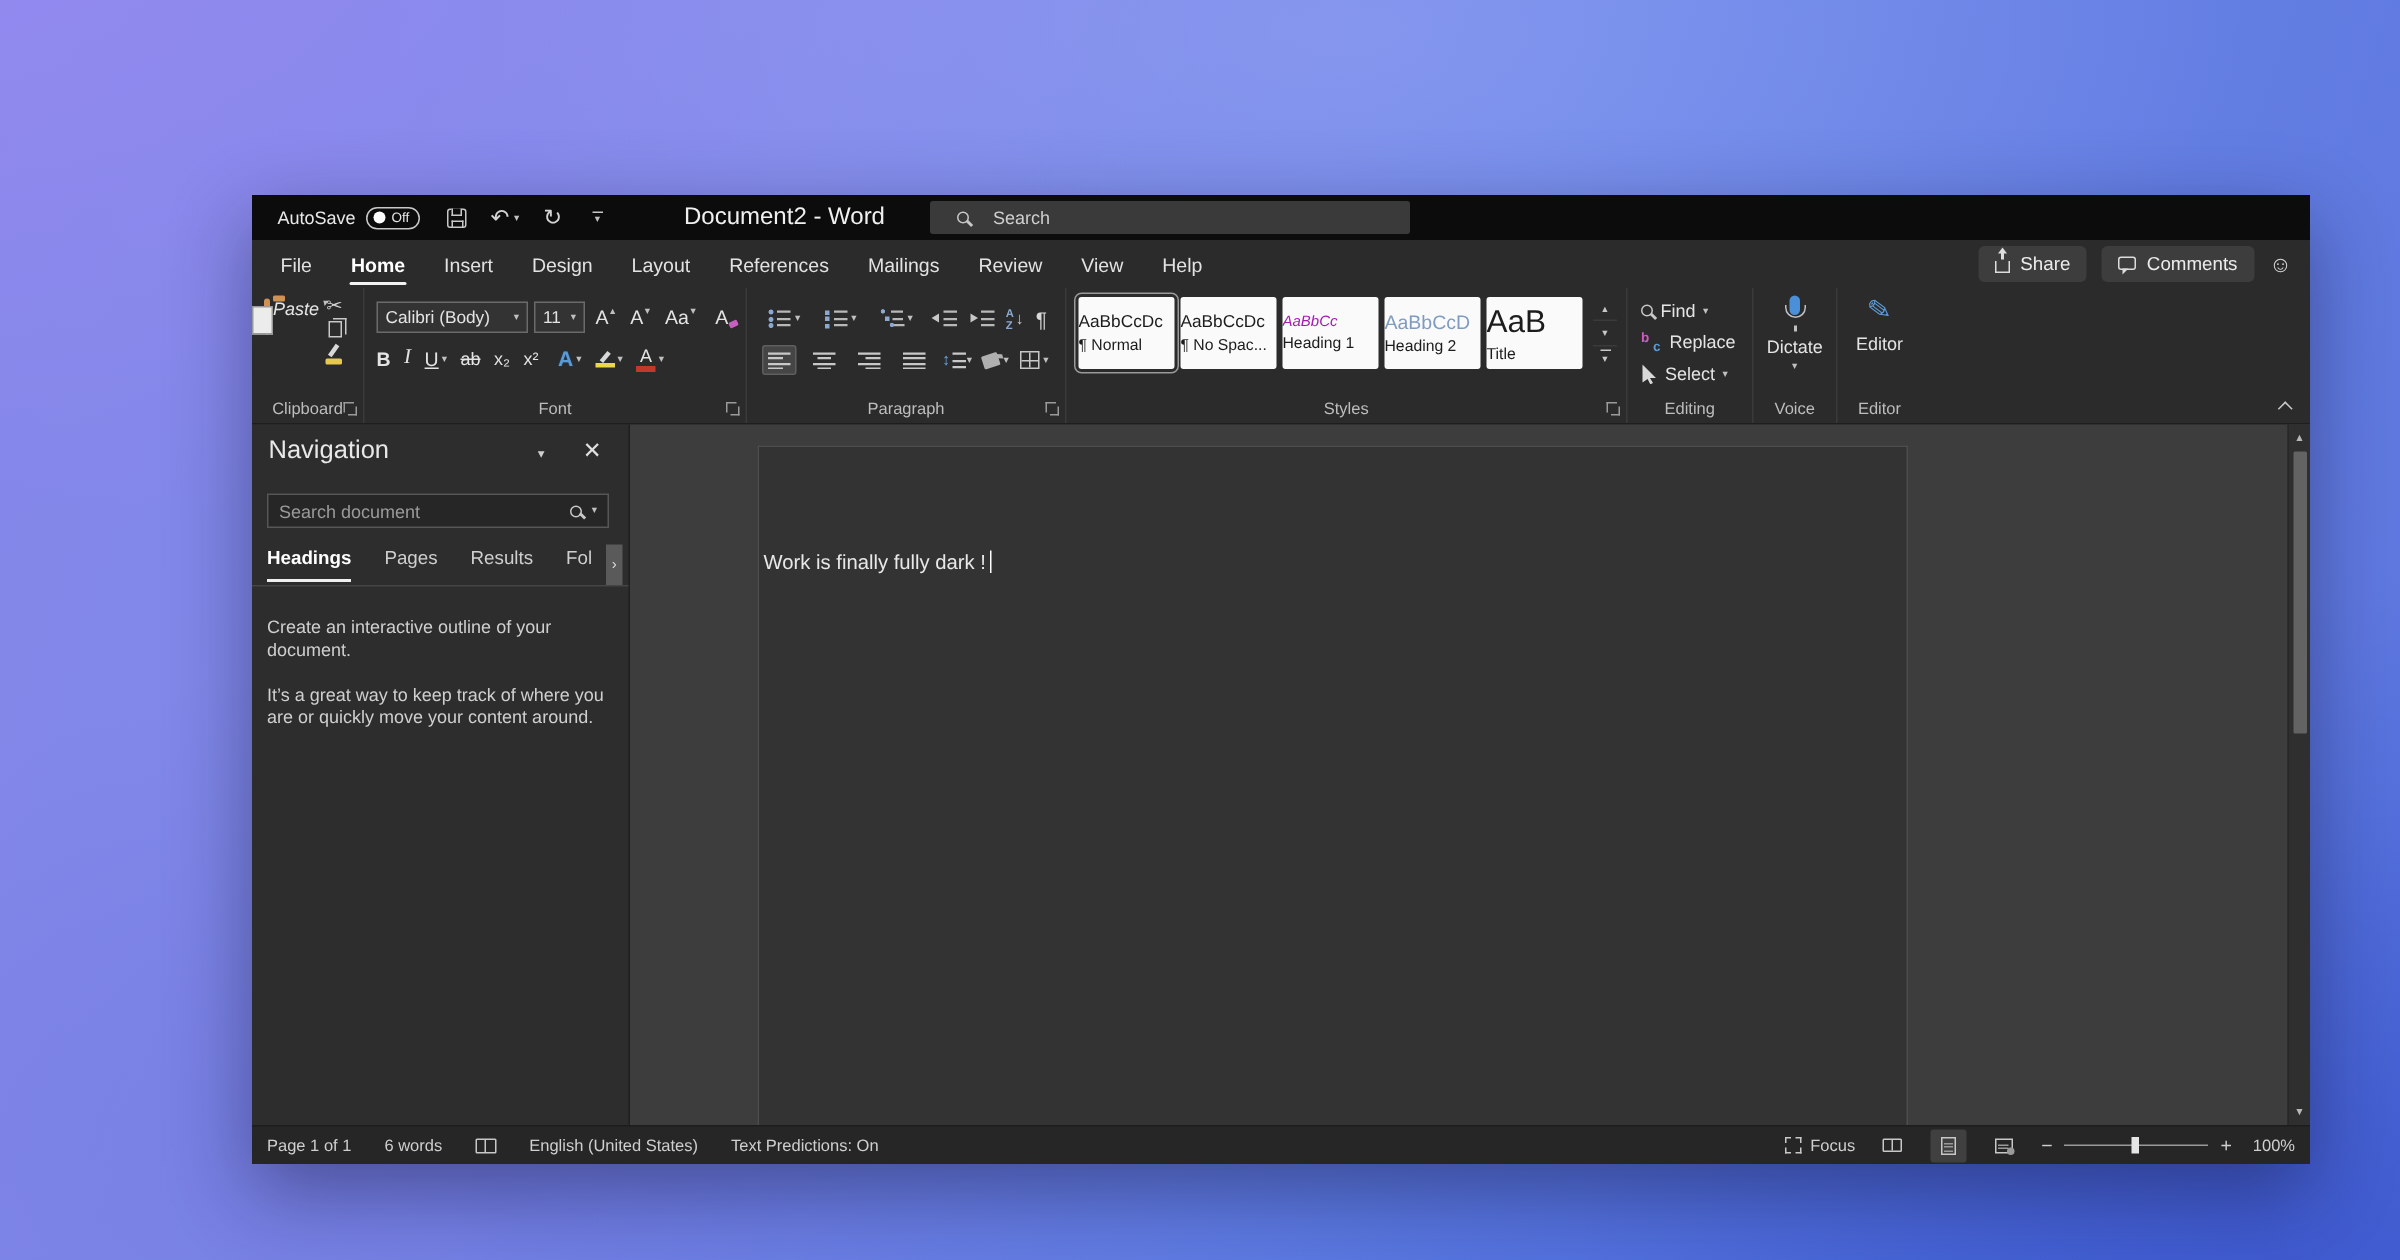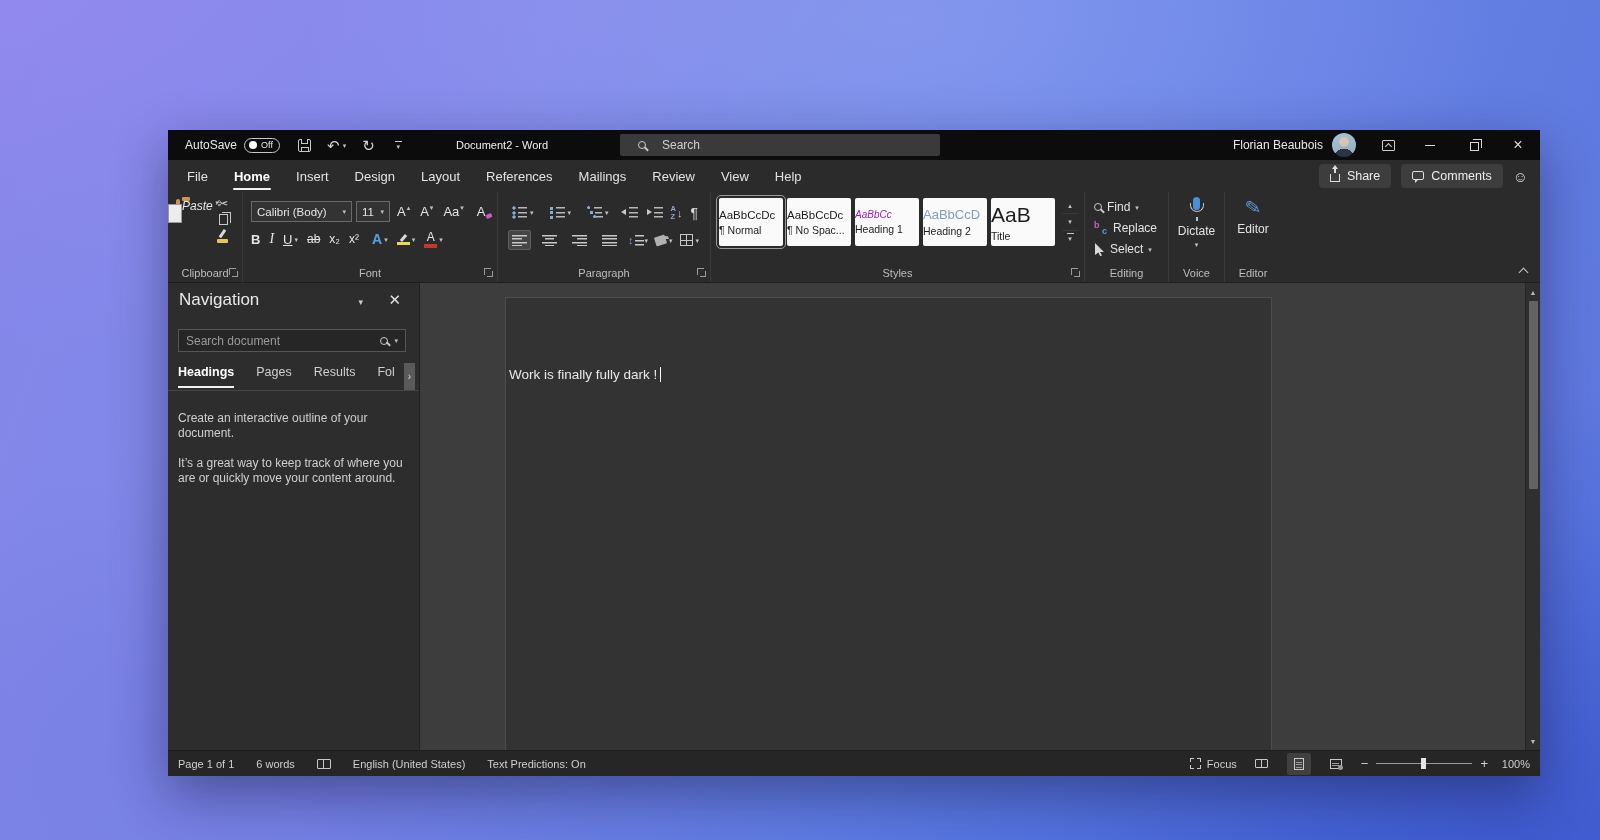--- a/index.html
+++ b/index.html
@@ -29,21 +29,21 @@
   .toggle { width:36px; height:15px; border:1px solid #c8c8c8; border-radius:8px; display:flex; align-items:center; padding:0 4px; gap:4px; }
   .knob { width:8px; height:8px; border-radius:50%; background:#fff; }
   .toggle .off { font-size:9px; color:#e8e8e8; }
   .floppy { position:relative; width:13px; height:13px; border:1.5px solid #c8c8c8; border-radius:2px; }
   .floppy::before { content:''; position:absolute; left:2px; top:-1px; width:5px; height:4px; background:#0c0c0c; border:1.5px solid #c8c8c8; border-top:none; }
   .floppy::after { content:''; position:absolute; left:1.5px; bottom:-1px; width:6px; height:4px; border:1.5px solid #c8c8c8; border-bottom:none; }
   .tb-ic { color:#d4d4d4; font-size:15px; line-height:1; }
   .chev { font-size:7px; color:#c0c0c0; line-height:1; }
   .qat { display:flex; flex-direction:column; align-items:center; gap:1px; }
   .qat .bar { width:7px; height:1px; background:#c8c8c8; }
-  .tb-title { position:absolute; left:288px; top:0; height:30px; display:flex; align-items:center; font-size:11px; color:#f0f0f0; }
+  .tb-title { position:absolute; left:288px; top:0; height:30px; display:flex; align-items:center; font-size:16px; color:#f0f0f0; }
   .tb-search { position:absolute; left:452px; top:4px; width:320px; height:22px; background:#3a3a3a; border-radius:2px; display:flex; align-items:center; gap:16px; padding-left:18px; }
   .tb-search input { background:transparent; border:none; outline:none; color:#d8d8d8; font-size:12px; width:220px; font-family:"Liberation Sans", sans-serif; }
   .tb-search input::placeholder { color:#cfcfcf; opacity:1; }
   .mag { position:relative; width:8px; height:8px; border:1.5px solid #c8c8c8; border-radius:50%; flex:none; }
   .mag::after { content:''; position:absolute; width:5px; height:1.5px; background:#c8c8c8; right:-4px; bottom:-1px; transform:rotate(45deg); }
   .tb-right { position:absolute; right:0; top:0; height:30px; display:flex; align-items:center; }
   .user-name { font-size:12px; color:#e8e8e8; margin-right:9px; }
   .avatar { width:24px; height:24px; border-radius:50%; margin-right:12px;
     background:
       radial-gradient(circle at 50% 36%, #d9c4ad 0 4.5px, transparent 5px),
@@ -293,34 +293,20 @@
         <span class="qat" style="margin-left:10px;">
           <span class="bar"></span>
           <span class="chev">▾</span>
         </span>
       </div>
       <div class="tb-title">Document2 - Word</div>
       <div class="tb-search">
         <span class="mag"></span>
         <input placeholder="Search" style="">
       </div>
-      <div class="tb-right">
-        <span class="user-name">Florian Beaubois</span>
-        <span class="avatar"></span>
-        <span class="rdo">
-            <span class="rdo-ic"></span>
-          </span>
-        <span class="wc">
-            <span class="min-ic"></span>
-          </span>
-        <span class="wc">
-            <span class="restore-ic"></span>
-          </span>
-        <span class="wc close-ic">×</span>
-      </div>
     </div>
 
     <div class="tabrow">
       <span class="rtab">File</span>
       <span class="rtab active">Home</span>
       <span class="rtab">Insert</span>
       <span class="rtab">Design</span>
       <span class="rtab">Layout</span>
       <span class="rtab">References</span>
       <span class="rtab">Mailings</span>

